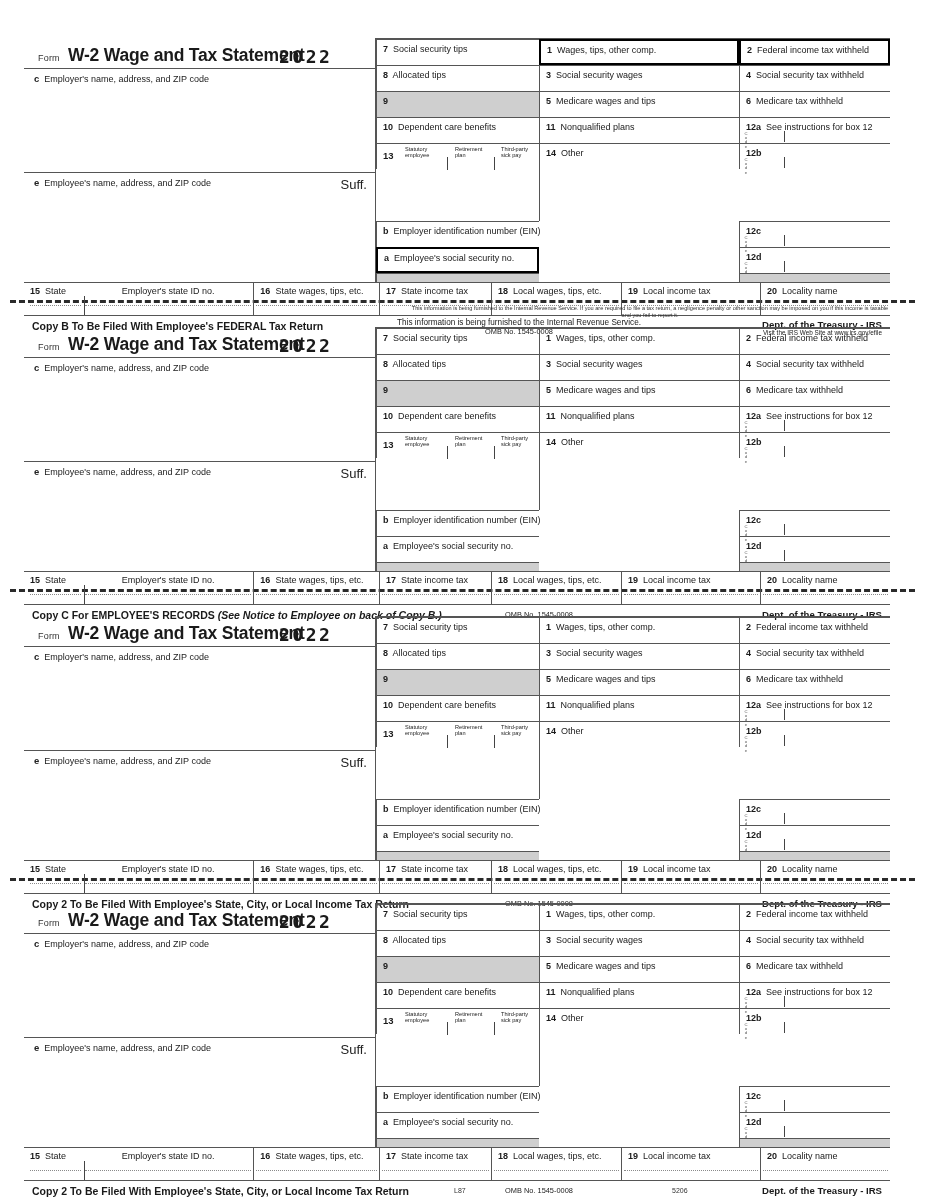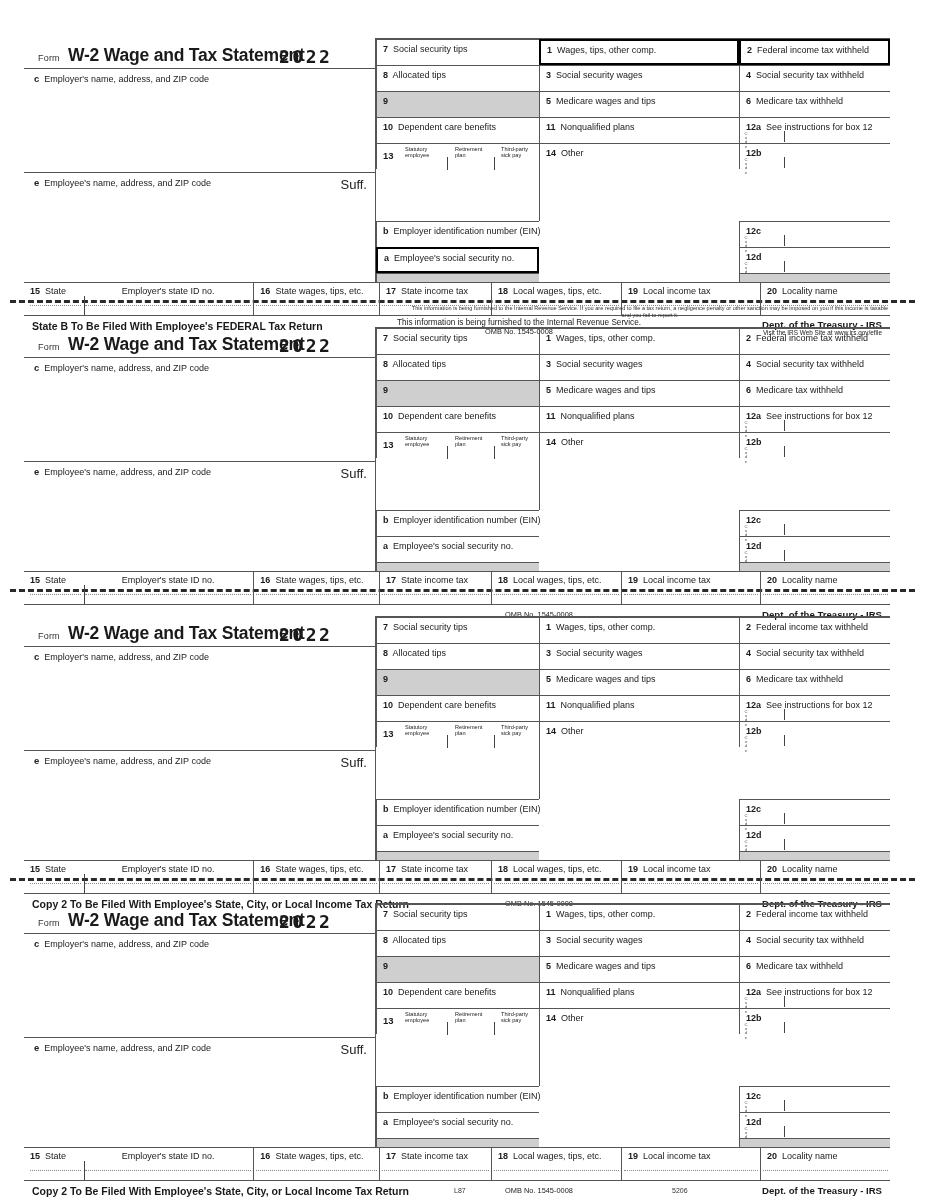--- a/index.html
+++ b/index.html
@@ -237,21 +237,21 @@
           <div class="scell" style="width:155px;height:32px;border-left:1.2px solid #555;">
             <span class="tag" style=""><b>19</b>&nbsp; Local income tax</span>
             <span class="dotline" style="top:22px;left:2px;right:2px;"></span>
           </div>
           <div class="scell" style="width:145px;height:32px;border-left:1.2px solid #555;">
             <span class="tag" style=""><b>20</b>&nbsp; Locality name</span>
             <span class="dotline" style="top:22px;left:2px;right:2px;"></span>
           </div>
         </div>
         <div class="footer" style="height:24px;">
-          <span class="fleft">State B To Be Filed With Employee's FEDERAL Tax Return</span>
+          <span class="fleft">Copy B To Be Filed With Employee's FEDERAL Tax Return</span>
           <span class="fmidA" style="left:330px;width:330px;">This information is being furnished to the Internal Revenue Service.</span>
           <span class="fomb" style="left:330px;width:330px;">OMB No. 1545-0008</span>
           <span class="fright">Dept. of the Treasury - IRS</span>
           <span class="fright2">Visit the IRS Web Site at www.irs.gov/efile</span>
         </div>
       </div>
     </div>
     <div class="copy" style="top:327px;">
       <div class="notice" style="left:386px;width:480px;top:-22px;">This information is being furnished to the Internal Revenue Service. If you are required to file a tax return, a negligence penalty or other sanction may be imposed on you if this income is taxable and you fail to report it.</div>
       <div class="form">
@@ -389,20 +389,21 @@
           <div class="scell" style="width:155px;height:32px;border-left:1.2px solid #555;">
             <span class="tag" style=""><b>19</b>&nbsp; Local income tax</span>
             <span class="dotline" style="top:22px;left:2px;right:2px;"></span>
           </div>
           <div class="scell" style="width:145px;height:32px;border-left:1.2px solid #555;">
             <span class="tag" style=""><b>20</b>&nbsp; Locality name</span>
             <span class="dotline" style="top:22px;left:2px;right:2px;"></span>
           </div>
         </div>
         <div class="footer" style="height:20px;">
+          <span class="fleft">Copy C For EMPLOYEE'S RECORDS <i>(See Notice to Employee on back of Copy B.)</i></span>
           <span class="fomb" style="left:400px;width:230px;top:5px;">OMB No. 1545-0008</span>
           <span class="fright" style="top:4px;">Dept. of the Treasury - IRS</span>
         </div>
       </div>
     </div>
     <div class="copy" style="top:616px;">
       <div class="form">
         <div class="fbody">
           <div class="lcol">
             <div class="titlerow">

